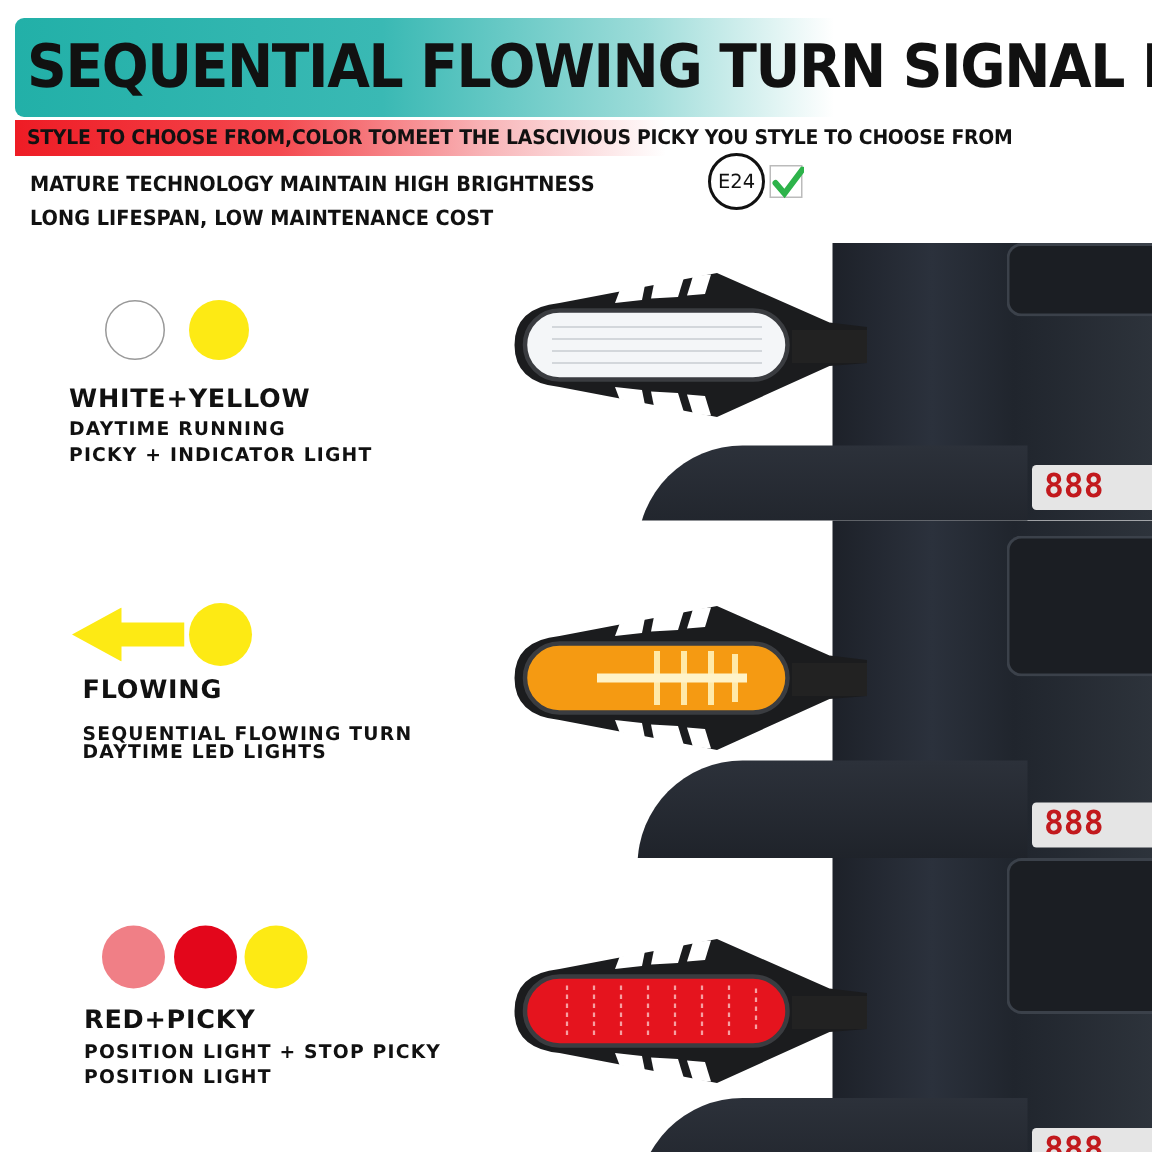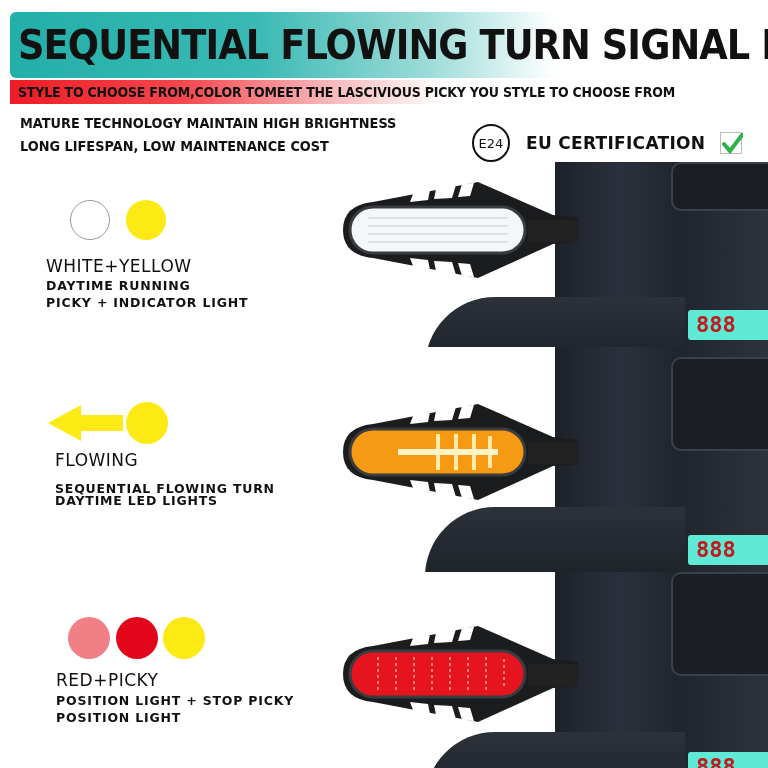--- a/index.html
+++ b/index.html
@@ -13,58 +13,57 @@
   .title-text { left: 18px; top: 20px; font-family: "DejaVu Sans", sans-serif; font-weight: bold;
     font-size: 40px; letter-spacing: -1px; color: #111; transform: scaleX(0.92); transform-origin: left;
     white-space: nowrap; line-height: 50px; }
   .sub-banner { left: 10px; top: 80px; width: 700px; height: 24px;
     background: linear-gradient(90deg, #ee1c25 0%, #f4484e 25%, #f8b5b8 45%, #ffffff 62%); }
   .sub-text { left: 18px; top: 84px; font-size: 13.5px; font-weight: bold; color: #111; white-space: nowrap;
     transform: scaleX(0.93); transform-origin: left; letter-spacing: -0.2px; }
 
   .feat { left: 20px; font-size: 14px; font-weight: bold; color: #111; white-space: nowrap;
     transform: scaleX(0.92); transform-origin: left; }
-  .cert-wrap { left: 472px; top: 124px; display: flex; align-items: center; gap: 12px; }
+  .cert-wrap { left: 472px; top: 102px; display: flex; align-items: center; }
   .e24 { width: 38px; height: 38px; border: 2.5px solid #111; border-radius: 50%; box-sizing: border-box;
     display: flex; align-items: center; justify-content: center; font-size: 13px; color: #111; }
   .cert-text { margin-left: 4px; font-size: 17px; font-weight: bold; color: #111; letter-spacing: 0.3px; }
   .check { margin-left: 3px; width: 22px; height: 22px; border: 1px solid #bbb; box-sizing: border-box; position: relative; }
 
   
   .photo { left: 330px; width: 438px; overflow: hidden; }
   .bike { position: absolute; left: 225px; top: 0; width: 220px; height: 100%;
     background: linear-gradient(90deg, #1d2129 0%, #2b313c 30%, #20252d 55%, #2e343c 100%); }
   .fender { position: absolute; left: 95px; width: 260px; height: 70px; border-radius: 80px 0 0 0;
     background: linear-gradient(180deg, #2c313a, #1e2229); }
   .console { position: absolute; right: 0; width: 95px; border: 2px solid #3b414a; border-right: none; border-radius: 10px 0 0 10px;
     background: #1b1e23; }
-  .digits { position: absolute; right: 0; width: 80px; height: 30px; background: #5eead4; border-radius: 3px 0 0 3px;
+  .digits { position: absolute; right: 0; width: 80px; height: 30px; background: #e5e5e5; border-radius: 3px 0 0 3px;
     color: #c2191d; font-family: "DejaVu Sans Mono", monospace; font-weight: bold; font-size: 22px; line-height: 30px; padding-left: 8px; box-sizing: border-box; }
 
   .light { position: absolute; left: 8px; width: 240px; height: 110px; }
 
   
   .dot { position: absolute; border-radius: 50%; }
-  .label-h { left: 46px; font-size: 17px; font-weight: normal; color: #111; letter-spacing: 0.5px; white-space: nowrap; }
+  .label-h { left: 46px; font-size: 17px; font-weight: bold; color: #111; letter-spacing: 0.5px; white-space: nowrap; }
   .label-s { left: 46px; font-size: 12.5px; font-weight: bold; color: #111; letter-spacing: 0.8px; line-height: 17px; white-space: nowrap; }
 </style>
 </head>
 <body>
 
 <div class="abs title-banner"></div>
 <div class="abs title-text">SEQUENTIAL FLOWING TURN SIGNAL LED LIGHTS</div>
 <div class="abs sub-banner"></div>
 <div class="abs sub-text">STYLE TO CHOOSE FROM,COLOR TOMEET THE LASCIVIOUS PICKY YOU STYLE TO CHOOSE FROM</div>
 
 <div class="abs feat" style="top:115px">MATURE TECHNOLOGY MAINTAIN HIGH BRIGHTNESS</div>
 <div class="abs feat" style="top:138px">LONG LIFESPAN, LOW MAINTENANCE COST</div>
 
 <div class="abs cert-wrap">
   <div class="e24">E24</div>
-  <div class="cert-text">EU CERTIFICATION</div>
   <div class="check">
     <svg width="22" height="22" viewBox="0 0 22 22">
         <path d="M3 11 L9 18 L21 2" fill="none" stroke="#2db34a" stroke-width="4" stroke-linecap="round"></path>
       </svg>
   </div>
 </div>
 
 <div class="abs photo" style="top:162px;height:185px">
   <div class="bike"></div>
   <div class="fender" style="top:135px"></div>

